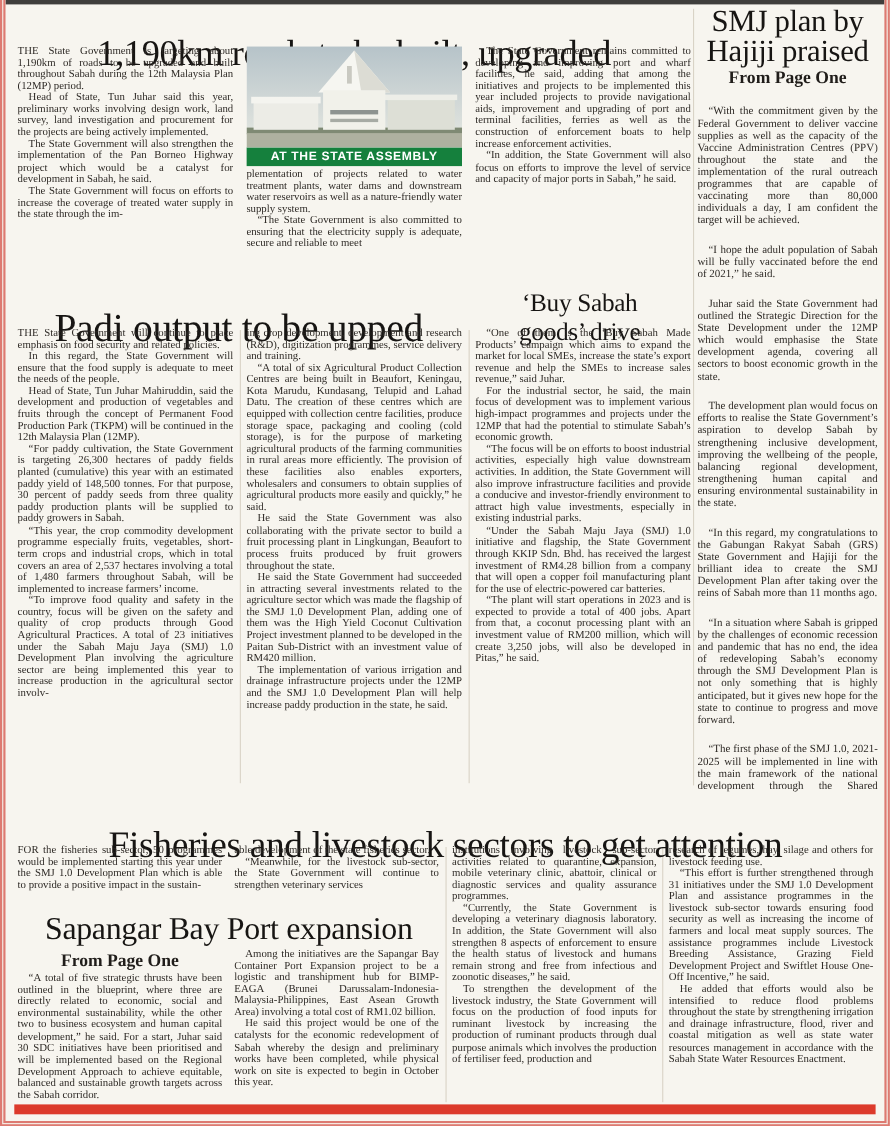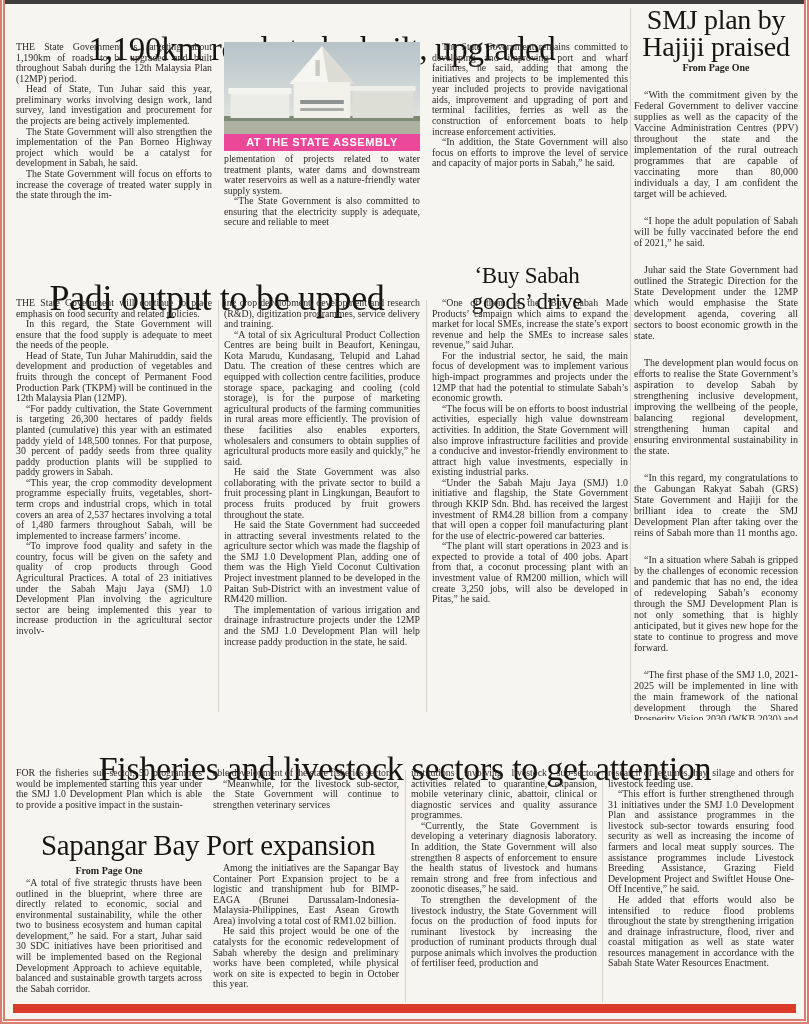--- a/index.html
+++ b/index.html
@@ -13,21 +13,21 @@
   .bottom-bar{position:absolute;left:8px;right:8px;bottom:6px;height:9px;background:#dc3a2b;}
 
   .headline{font-family:"Liberation Serif", serif;color:#171513;text-align:center;font-weight:400;letter-spacing:-0.3px;}
   #roads-headline{position:absolute;left:11px;top:6px;width:612px;font-size:33px;line-height:42px;}
   #padi-headline{position:absolute;left:11px;top:246px;width:402px;font-size:36px;line-height:44px;}
   #buy-headline{position:absolute;left:424px;top:244px;width:196px;font-size:23px;line-height:26px;}
   #fish-headline{position:absolute;left:11px;top:720px;width:778px;font-size:34px;line-height:42px;}
   .sapangar-headline{font-size:29px;line-height:34px;margin:2px 0 1px;}
   .smj-headline{font-size:28px;line-height:27px;margin:2px 0 1px;}
 
-  .kicker{font-size:10px;font-weight:bold;text-align:center;margin:2px 0 2px;color:#201d1a;}
+  .kicker{font-size:16px;font-weight:bold;text-align:center;margin:2px 0 2px;color:#201d1a;}
 
   p{margin:0;font-size:9.8px;line-height:1.08;text-align:justify;text-indent:10px;}
   p.lead,p.cont{text-indent:0;}
 
   .cols{display:flex;gap:12px;overflow:hidden;}
   .col{flex:1;min-width:0;overflow:hidden;}
 
   #roads-body{position:absolute;left:11px;top:42px;width:612px;height:188px;}
   #mid-body{position:absolute;left:11px;top:298px;width:612px;height:418px;}
 
@@ -45,21 +45,21 @@
   .vline{position:absolute;width:1px;background:#d9d3c6;}
   #vl-smj{left:625px;top:8px;height:706px;}
   #vl-mid1{left:213px;top:300px;height:412px;}
   #vl-mid2{left:421px;top:300px;height:412px;}
   #vl-f1{left:400px;top:770px;height:232px;}
   #vl-f2{left:597px;top:770px;height:232px;}
 
   figure{margin:0 0 3px;padding:0;}
   .photo{display:block;width:100%;height:92px;}
   .caption{
-    background:#ec4899;color:#ffffff;text-align:center;
+    background:#15803d;color:#ffffff;text-align:center;
     font-family:"Liberation Sans", sans-serif;font-weight:bold;
     font-size:11px;line-height:17px;letter-spacing:0.6px;
   }
 </style>
 </head>
 <body>
 
 <div class="page">
   <div class="top-strip"></div>
 

